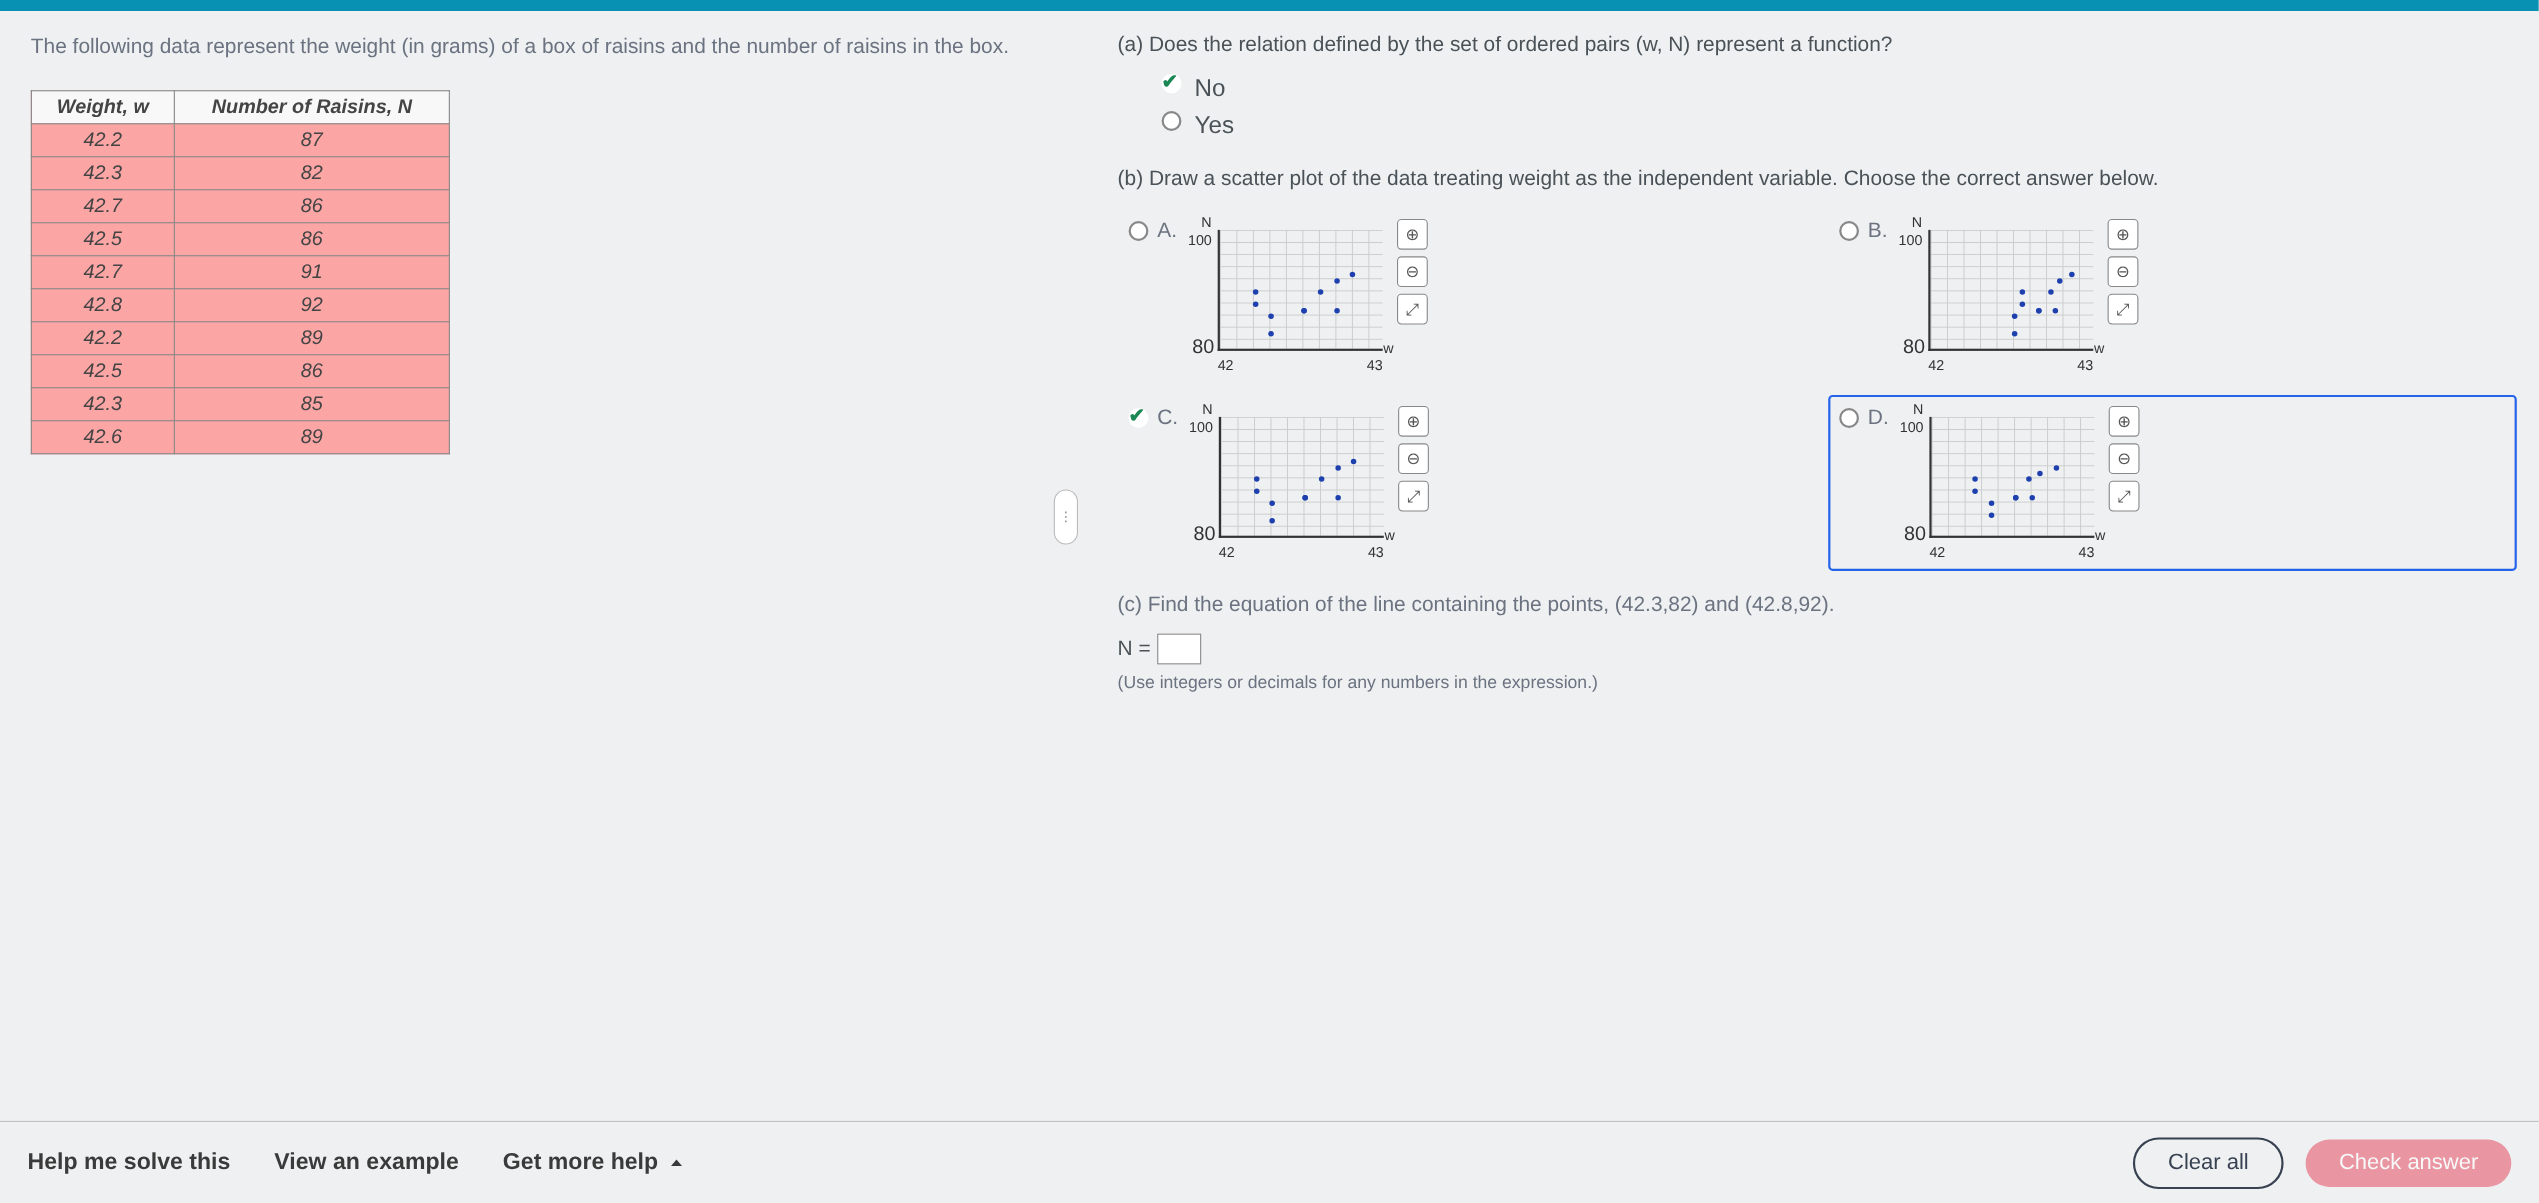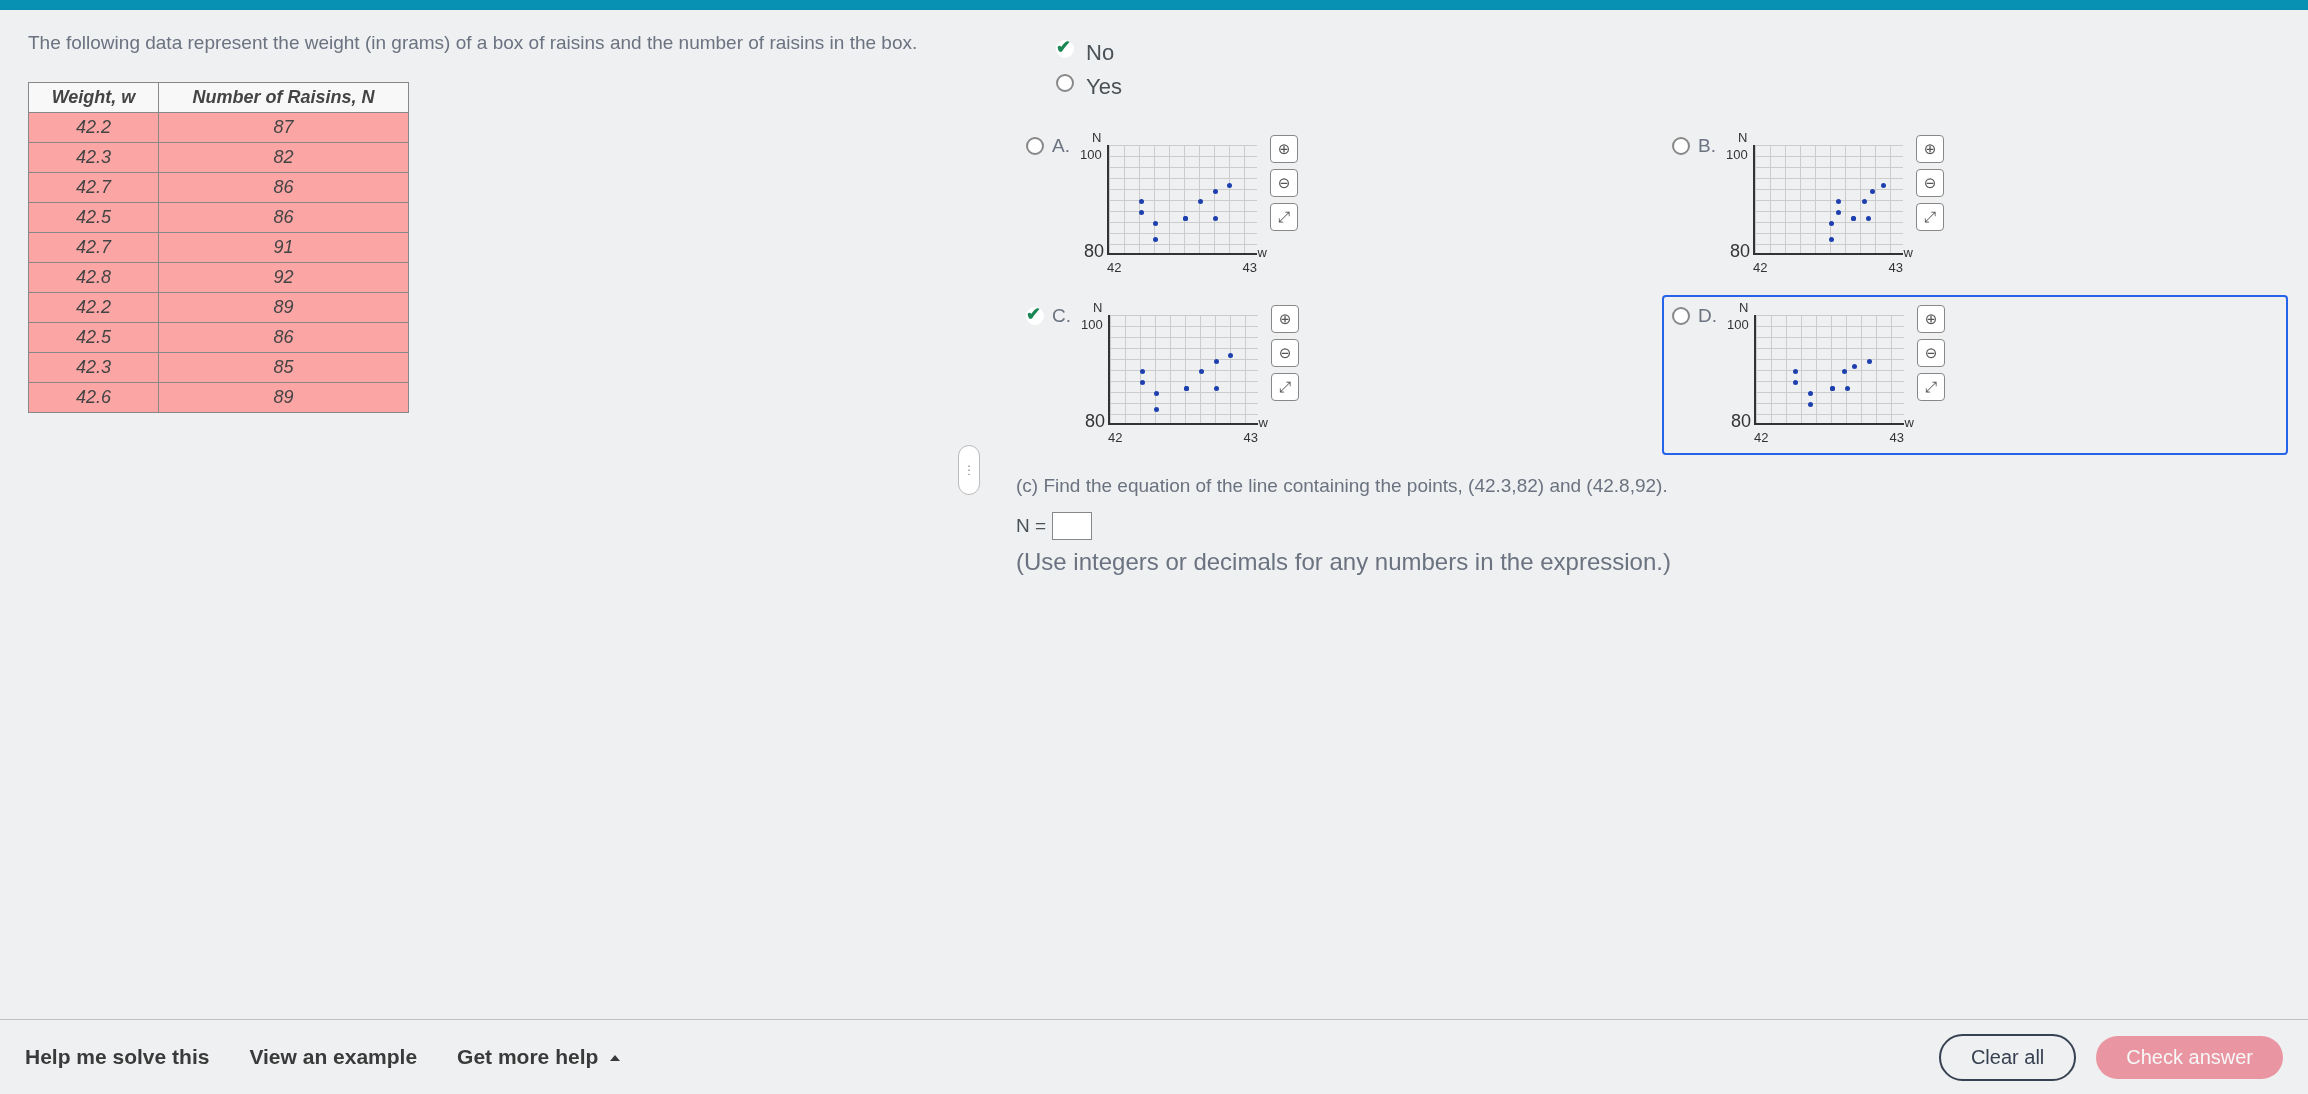--- a/index.html
+++ b/index.html
@@ -35,21 +35,21 @@
 .tick-80 { position:absolute; left:2px; bottom:13px; font-size:18px; color:#333; }
 .tick-42 { position:absolute; left:25px; bottom:0; font-size:13px; color:#333;margin-top:32px; }
 .tick-43 { position:absolute; right:5px; bottom:0; font-size:13px; color:#333; }
 .plot-btns { display:flex; flex-direction:column; gap:6px; margin-left:8px; }
 .plot-btn { width:28px; height:28px; border:1px solid #888; border-radius:4px; background:#fff; display:flex; align-items:center; justify-content:center; font-size:15px; color:#555; }
 .dots { position:absolute; width:100%; height:100%; }
 .dot { position:absolute; width:5px; height:5px; background:#1e40af; border-radius:50%; }
 .part-c { font-size:19px; color:#6b7280; margin-top:15px; }
 .eq-row { display:flex; align-items:center; margin:15px 0 8px 0; font-size:19px; color:#4a5258; }
 .eq-input { width:40px; height:28px; border:1px solid #888; margin-left:6px; background:#fff; }
-.hint { font-size:24px; color:#6b7280; }
+.hint { font-size:16px; color:#6b7280; }
 .divider-handle { position:absolute; left:958px; top:445px; width:22px; height:50px; background:#fff; border:1px solid #bbb; border-radius:11px; display:flex; align-items:center; justify-content:center; color:#888; font-size:12px; }
 .footer { position:absolute; bottom:0; left:0; right:0; height:75px; border-top:1px solid #c0c0c0; display:flex; align-items:center; padding:12px 25px; background:#eef0f1; }
 .footer-link { font-size:21px; font-weight:bold; color:#3a3a3a; margin-right:40px; cursor:pointer; }
 .dropdown-caret { display:inline-block; width:0; height:0; border-left:5px solid transparent; border-right:5px solid transparent; border-bottom:6px solid #3a3a3a; margin-left:6px; vertical-align:middle; }
 .footer-spacer { flex:1; }
 .btn-clear { padding:10px 30px; border:2px solid #374151; border-radius:25px; background:transparent; font-size:20px; color:#374151; font-weight:500; margin-right:20px; }
 .btn-check { padding:10px 30px; border:none; border-radius:25px; background:#e74c62; font-size:20px; color:#fff; opacity:.55; font-weight:500; }
 </style>
 </head>
 <body>
@@ -105,31 +105,33 @@
           </tr>
           <tr>
             <td>42.6</td>
             <td>89</td>
           </tr>
         </tbody>
     </table>
   </div>
 
   <div class="right-col">
+    <div class="q-label">(a) Does the relation defined by the set of ordered pairs (w, N) represent a function?</div>
     <div class="radio-group">
       <div class="radio-row">
         <span class="radio selected-check"></span>
         <span>No</span>
       </div>
       <div class="radio-row">
         <span class="radio"></span>
         <span>Yes</span>
       </div>
     </div>
 
+    <div class="q-label">(b) Draw a scatter plot of the data treating weight as the independent variable. Choose the correct answer below.</div>
     <div class="plot-choices" id="plot-choices">
         <div class="plot-choice">
           <span class="choice-radio"></span>
           <span class="choice-label">A.</span>
           <div class="mini-plot">
             <span class="axis-n">N</span>
             <span class="tick-100">100</span>
             <span class="tick-80">80</span>
             <span class="tick-42">42</span>
             <span class="tick-43">43</span>

